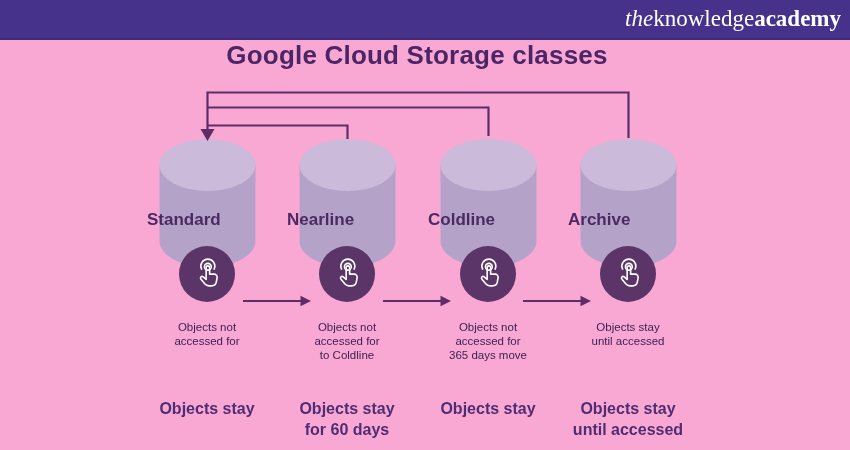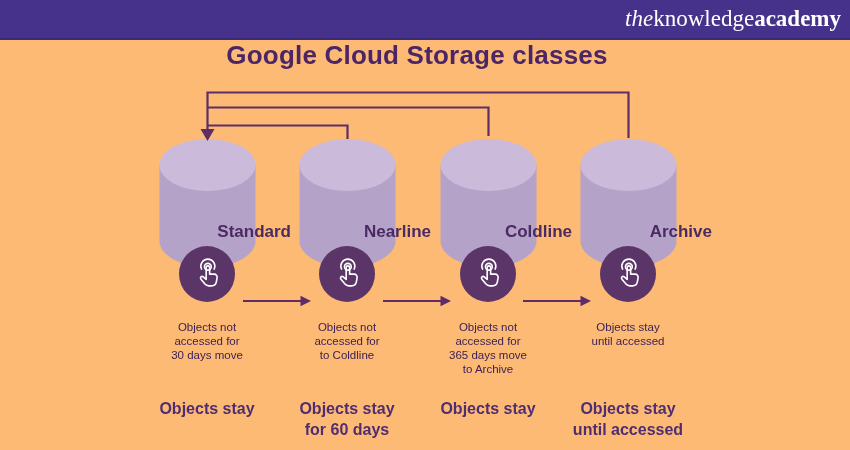--- a/index.html
+++ b/index.html
@@ -1,17 +1,17 @@
 <!DOCTYPE html>
 <html><head>
 <meta charset="utf-8">
 <style>
   html,body{margin:0;padding:0;background:#ffffff;}
   .canvas{
-    position:relative;width:850px;height:450px;overflow:hidden;background:#fdba74;
+    position:relative;width:850px;height:450px;overflow:hidden;background:#f9a8d4;
     font-family:"Liberation Sans",sans-serif;
   }
   
   .header{
     position:absolute;top:0;left:0;width:850px;height:40px;
     background:#46328a;border-bottom:2px solid #3b2a77;box-sizing:border-box;
   }
   .logo{
     position:absolute;top:5px;right:9px;color:#ffffff;
     font-family:"Liberation Serif",serif;font-size:23px;line-height:28px;white-space:nowrap;
@@ -22,22 +22,22 @@
   
   .title{
     position:absolute;top:40px;left:0;right:16px;text-align:center;
     font-size:26px;font-weight:700;color:#4b2566;letter-spacing:.2px;
   }
   
   .col{position:absolute;top:0;width:136px;height:450px;}
   .col.c0{left:139px;} .col.c1{left:279px;} .col.c2{left:420px;} .col.c3{left:560px;}
   .cylinder{position:absolute;top:138px;left:19.5px;width:97px;height:130px;}
   .cyl-label{
-    position:absolute;top:210px;left:16px;width:100%;text-align:right;
-    font-size:17px;font-weight:700;color:#4a2a63;margin-top:12px;
+    position:absolute;top:210px;left:8px;width:100%;text-align:left;
+    font-size:17px;font-weight:700;color:#4a2a63;
   }
   .tap-circle{
     position:absolute;top:246px;left:40px;width:56px;height:56px;border-radius:50%;
     background:#5b3468;display:flex;align-items:center;justify-content:center;
   }
   .note{
     position:absolute;top:320px;left:0;width:100%;text-align:center;
     font-size:11.5px;font-weight:400;color:#3c2156;line-height:14px;
   }
   .stay{
@@ -71,21 +71,20 @@
         <g fill="none" stroke="#ffffff" stroke-width="1.9" stroke-linecap="round" stroke-linejoin="round">
           <circle cx="21" cy="11.5" r="4"></circle>
           <path d="M13.6 14.2 A8.2 8.2 0 1 1 28.4 14.2"></path>
           <path d="M19 12.5 L19 26.5 L15.6 23.4 C13.7 21.7 11.2 24 12.9 26.1 L17.6 31.9 C18.7 33.2 20.3 34 22.1 34 L25.4 34 C28.2 34 30.5 32 31 29.3 L31.9 24.3 C32.3 22.1 30.6 20.2 28.4 20.2 L23.1 20.2 L23.1 12.5 C23.1 9.7 19 9.7 19 12.5 Z"></path>
         </g>
       </svg>
     </div>
     <div class="note">
       <span>Objects not</span>
       <span>accessed for</span>
-      <span>30 days move</span>
     </div>
     <div class="stay">
       <span>Objects stay</span>
     </div>
   </div>
 
   <div class="col c1">
     <svg class="cylinder" viewBox="0 0 97 130" width="97" height="130">
       <path d="M0.5 27 L0.5 103 A48 26 0 0 0 96.5 103 L96.5 27 Z" fill="#b5a2c9"></path>
       <ellipse cx="48.5" cy="27" rx="48" ry="26" fill="#cbbada"></ellipse>
@@ -123,21 +122,20 @@
           <circle cx="21" cy="11.5" r="4"></circle>
           <path d="M13.6 14.2 A8.2 8.2 0 1 1 28.4 14.2"></path>
           <path d="M19 12.5 L19 26.5 L15.6 23.4 C13.7 21.7 11.2 24 12.9 26.1 L17.6 31.9 C18.7 33.2 20.3 34 22.1 34 L25.4 34 C28.2 34 30.5 32 31 29.3 L31.9 24.3 C32.3 22.1 30.6 20.2 28.4 20.2 L23.1 20.2 L23.1 12.5 C23.1 9.7 19 9.7 19 12.5 Z"></path>
         </g>
       </svg>
     </div>
     <div class="note">
       <span>Objects not</span>
       <span>accessed for</span>
       <span>365 days move</span>
-      <span>to Archive</span>
     </div>
     <div class="stay">
       <span>Objects stay</span>
     </div>
   </div>
 
   <div class="col c3">
     <svg class="cylinder" viewBox="0 0 97 130" width="97" height="130">
       <path d="M0.5 27 L0.5 103 A48 26 0 0 0 96.5 103 L96.5 27 Z" fill="#b5a2c9"></path>
       <ellipse cx="48.5" cy="27" rx="48" ry="26" fill="#cbbada"></ellipse>

